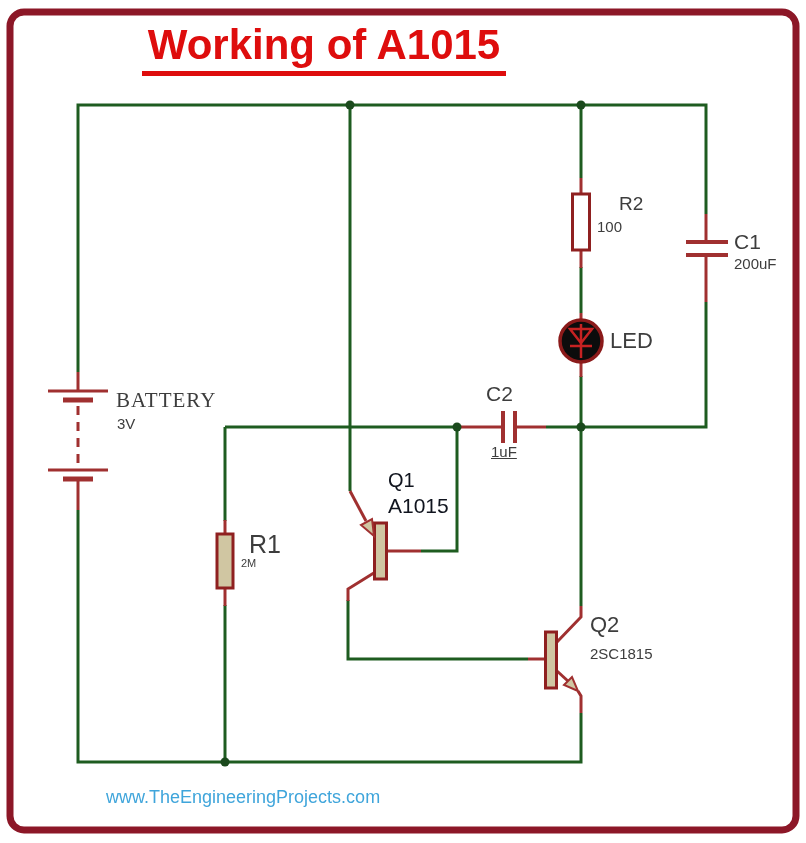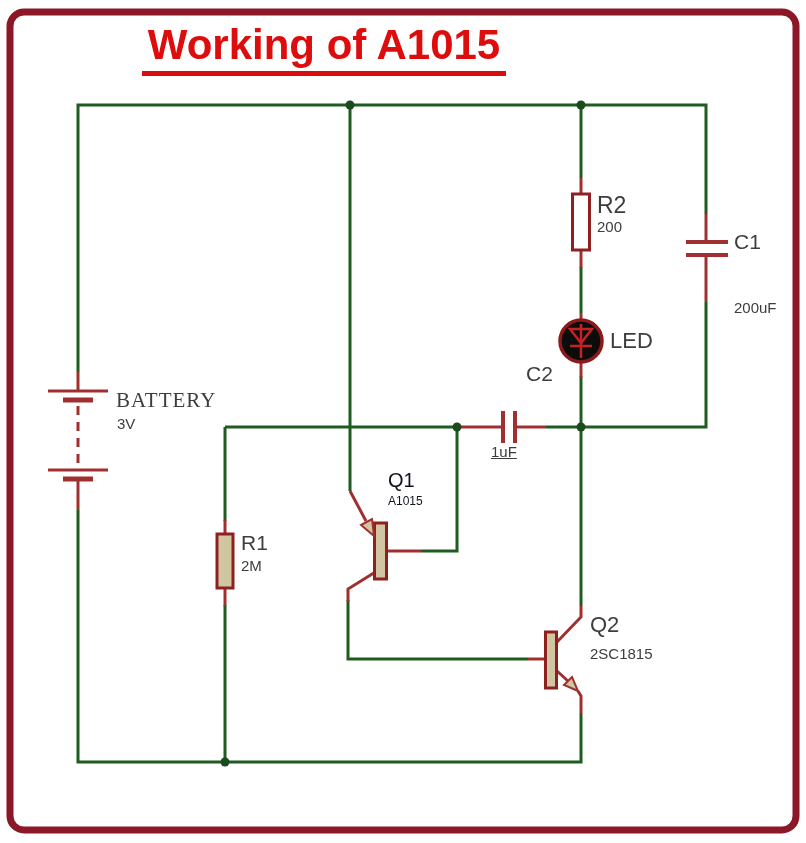--- a/index.html
+++ b/index.html
@@ -12,31 +12,31 @@
     position:absolute;left:0;top:22px;width:648px;text-align:center;
   }
   .title-text{
     display:inline-block;font-size:42px;font-weight:bold;color:var(--title_red);
     border-bottom:5px solid var(--title_red);padding:0 6px 3px 6px;line-height:1.1;
     letter-spacing:0px;
   }
   .label{position:absolute;color:var(--label_gray);white-space:nowrap;line-height:1;}
   .lbl-battery{left:116px;top:390px;font-size:21px;letter-spacing:1px;font-family:Liberation Serif, serif;}
   .lbl-battery-v{left:117px;top:416px;font-size:15px;text-align:center;}
-  .lbl-r1{left:241px;top:532px;font-size:21px;}
-  .lbl-r1-v{left:241px;top:558px;font-size:15px;}
-  .lbl-r2{left:597px;top:194px;font-size:23px;text-align:center;}
+  .lbl-r1{left:249px;top:532px;font-size:25px;}
+  .lbl-r1-v{left:241px;top:558px;font-size:11px;}
+  .lbl-r2{left:619px;top:194px;font-size:19px;text-align:center;}
   .lbl-r2-v{left:597px;top:219px;font-size:15px;}
   .lbl-c1{left:734px;top:231px;font-size:21px;}
-  .lbl-c1-v{left:734px;top:256px;font-size:15px;margin-top:44px;}
-  .lbl-c2{left:486px;top:363px;font-size:21px;margin-left:40px;}
+  .lbl-c1-v{left:734px;top:256px;font-size:15px;}
+  .lbl-c2{left:486px;top:383px;font-size:21px;}
   .lbl-c2-v{left:491px;top:444px;font-size:15px;text-decoration:underline;}
   .lbl-led{left:610px;top:330px;font-size:22px;}
   .lbl-q1{left:388px;top:470px;font-size:20px;color:var(--q_label_dark);}
-  .lbl-q1-v{left:388px;top:495px;font-size:12px;color:var(--q_label_dark);}
+  .lbl-q1-v{left:388px;top:495px;font-size:21px;color:var(--q_label_dark);}
   .lbl-q2{left:590px;top:614px;font-size:22px;}
   .lbl-q2-v{left:590px;top:646px;font-size:15px;}
   .watermark{left:106px;top:788px;font-size:18px;color:var(--watermark_blue);}
 </style>
 </head>
 <body>
 
 <div id="canvas">
 
   <svg width="806" height="843" viewBox="0 0 806 843">
@@ -136,29 +136,30 @@
     <span class="title-text">Working of A1015</span>
   </div>
 
   <span class="label lbl-battery">BATTERY</span>
   <span class="label lbl-battery-v">3V</span>
 
   <span class="label lbl-r1">R1</span>
   <span class="label lbl-r1-v">2M</span>
 
   <span class="label lbl-r2">R2</span>
-  <span class="label lbl-r2-v">200</span>
+  <span class="label lbl-r2-v">100</span>
 
   <span class="label lbl-c1">C1</span>
   <span class="label lbl-c1-v">200uF</span>
 
   <span class="label lbl-c2">C2</span>
   <span class="label lbl-c2-v">1uF</span>
 
   <span class="label lbl-led">LED</span>
 
   <span class="label lbl-q1">Q1</span>
   <span class="label lbl-q1-v">A1015</span>
 
   <span class="label lbl-q2">Q2</span>
   <span class="label lbl-q2-v">2SC1815</span>
 
+  <span class="label watermark">www.TheEngineeringProjects.com</span>
 </div>
 
 </body></html>

